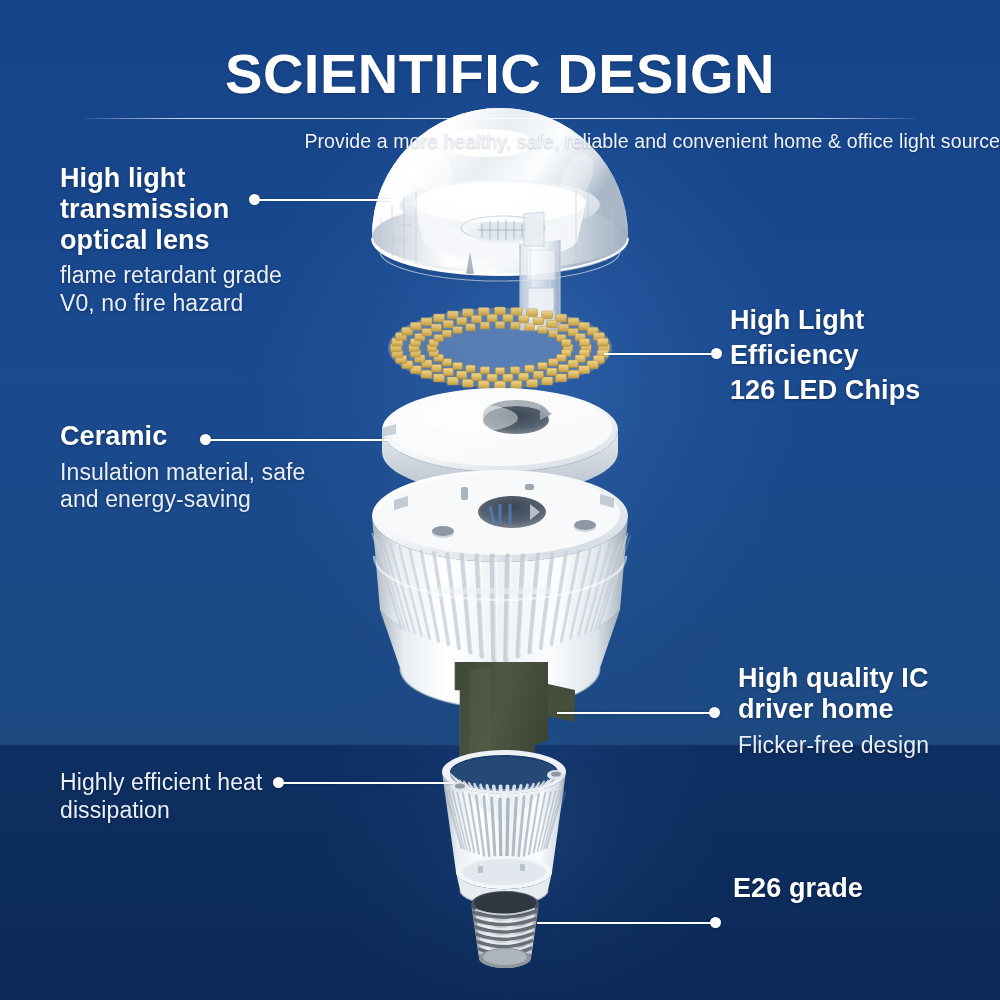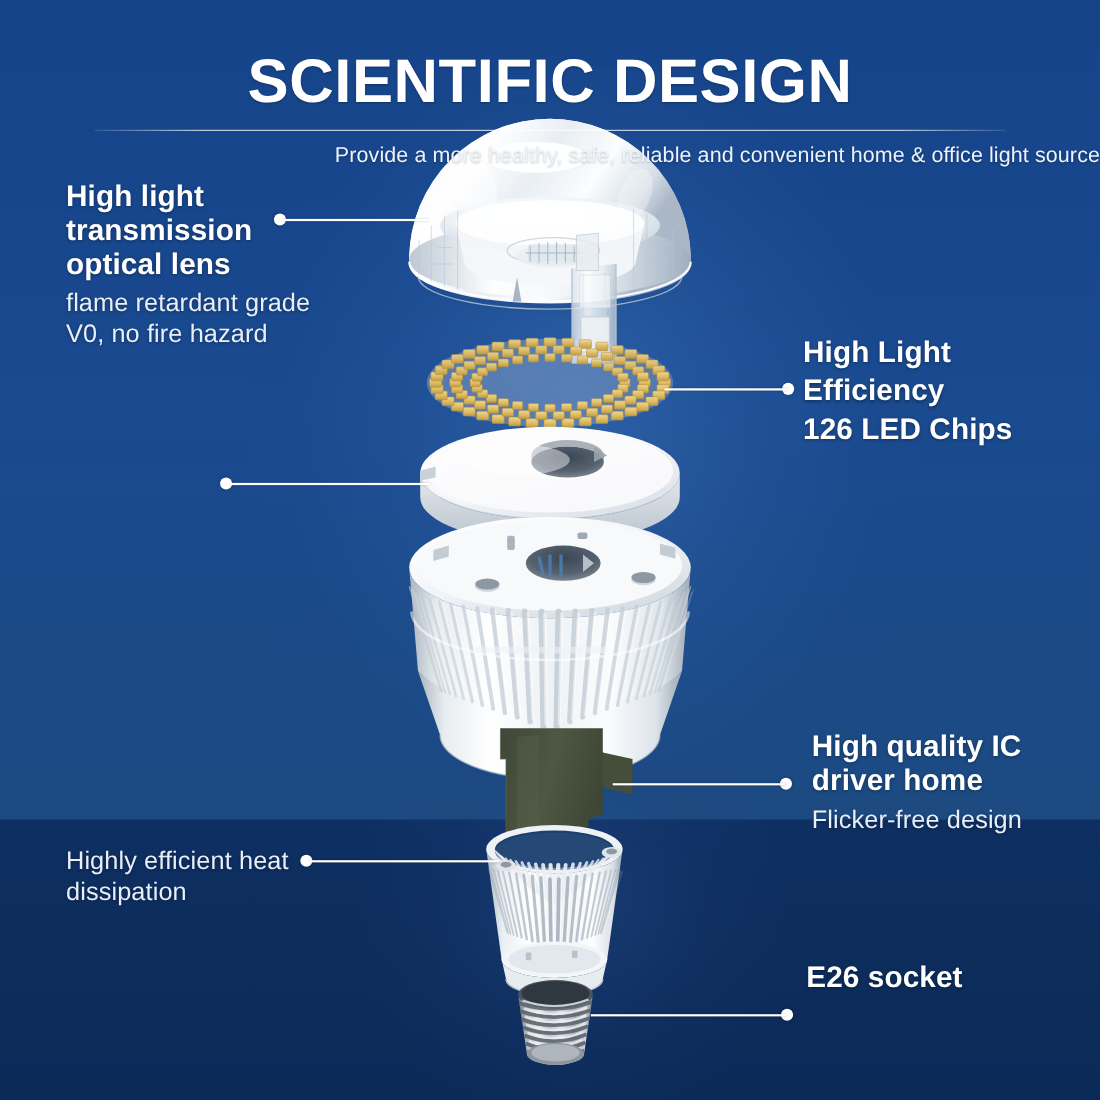--- a/index.html
+++ b/index.html
@@ -736,37 +736,42 @@
   <div class="leader" style="left:258px; top:199px; width:132px;"></div>
 
   <div class="callout big" style="left:730px; top:303px; width:255px;">
     <div class="ttl">High Light
 Efficiency
 126 LED Chips</div>
   </div>
   <div class="dot" style="left:711px; top:348px;"></div>
   <div class="leader" style="left:604px; top:353px; width:112px;"></div>
 
+  <div class="callout" style="left:60px; top:421px; width:320px;">
+    <div class="ttl">Ceramic</div>
+    <div class="sub">Insulation material, safe
+and energy-saving</div>
+  </div>
   <div class="dot" style="left:200px; top:434px;"></div>
   <div class="leader" style="left:209px; top:439px; width:182px;"></div>
 
   <div class="callout" style="left:738px; top:663px; width:250px;">
     <div class="ttl">High quality IC
 driver home</div>
     <div class="sub">Flicker-free design</div>
   </div>
   <div class="dot" style="left:709px; top:707px;"></div>
   <div class="leader" style="left:557px; top:712px; width:157px;"></div>
 
   <div class="callout" style="left:60px; top:762px; width:320px;">
     <div class="sub">Highly efficient heat
 dissipation</div>
   </div>
   <div class="dot" style="left:273px; top:777px;"></div>
   <div class="leader" style="left:282px; top:782px; width:172px;"></div>
 
   <div class="callout" style="left:733px; top:873px; width:250px;">
-    <div class="ttl">E26 socket</div>
+    <div class="ttl">E26 grade</div>
   </div>
   <div class="dot" style="left:710px; top:917px;"></div>
   <div class="leader" style="left:537px; top:922px; width:178px;"></div>
 
 </div>
 
 </body></html>

